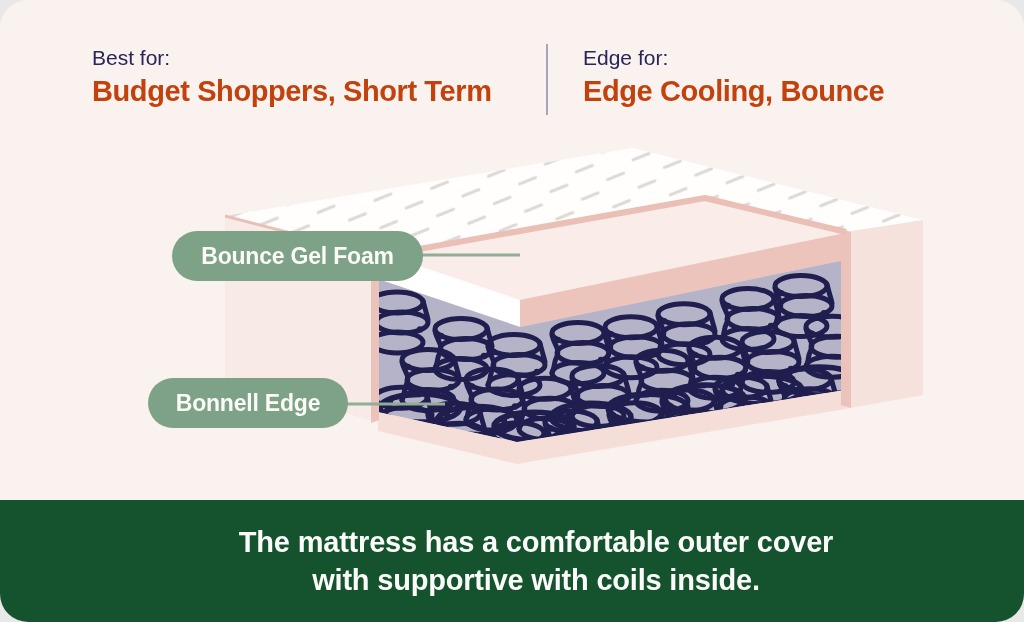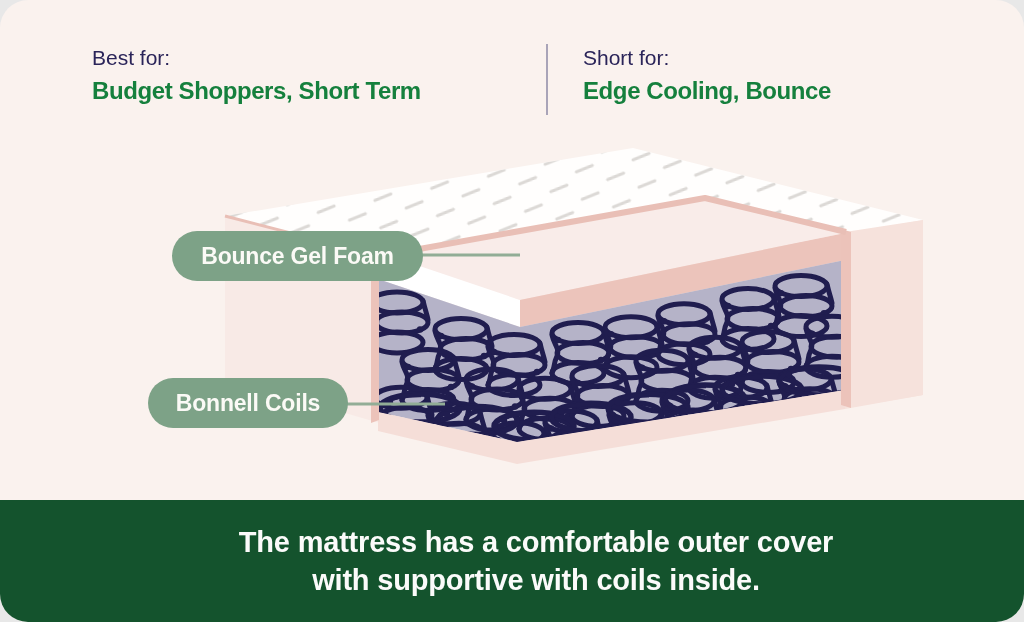--- a/index.html
+++ b/index.html
@@ -5,21 +5,21 @@
   html,body{margin:0;padding:0;background:#e8e8e8;}
   .stage{
     position:relative;width:1024px;height:622px;overflow:hidden;
     background:#faf2ee;font-family:Liberation Sans, sans-serif;border-radius:28px;
   }
   
   .hdr-block{position:absolute;top:45px;}
   .hdr-block.left{left:92px;}
   .hdr-block.right{left:583px;}
   .hdr-label{font-size:21px;color:#2a2459;letter-spacing:0;line-height:26px;}
-  .hdr-value{font-size:24px;font-weight:700;color:#15803d;letter-spacing:-0.4px;line-height:36px;margin-top:2px;}
+  .hdr-value{font-size:29px;font-weight:700;color:#c2410c;letter-spacing:-0.4px;line-height:36px;margin-top:2px;}
   .hdr-divider{position:absolute;left:546px;top:44px;width:2px;height:71px;background:#8d89a6;opacity:.75;}
   
   .art{position:absolute;left:0;top:0;width:1024px;height:622px;}
   
   .pill{
     position:absolute;height:50px;border-radius:26px;background:#7da287;
     color:#fbfaf6;font-weight:700;font-size:23px;letter-spacing:-0.2px;
     display:flex;align-items:center;justify-content:center;
     box-sizing:border-box;
   }
@@ -36,21 +36,21 @@
 <body>
 
 <div class="stage">
 
   <div class="hdr-block left">
     <div class="hdr-label">Best for:</div>
     <div class="hdr-value">Budget Shoppers, Short Term</div>
   </div>
   <div class="hdr-divider"></div>
   <div class="hdr-block right">
-    <div class="hdr-label">Short for:</div>
+    <div class="hdr-label">Edge for:</div>
     <div class="hdr-value">Edge Cooling, Bounce</div>
   </div>
 
   <svg class="art" viewBox="0 0 1024 622">
     <defs>
       <pattern id="quilt" width="58" height="28" patternUnits="userSpaceOnUse" patternTransform="rotate(-12)">
         <path d="M6,8 l17,-3" stroke="#dcd9d6" stroke-width="3" stroke-linecap="round" fill="none"></path>
         <path d="M35,22 l17,-3" stroke="#dcd9d6" stroke-width="3" stroke-linecap="round" fill="none"></path>
       </pattern>
       <clipPath id="coilclip">
@@ -131,21 +131,21 @@
     <path d="M225,216 L380,256" fill="none" stroke="#e9bfb6" stroke-width="3"></path>
 
     <line x1="421" y1="255" x2="520" y2="255" stroke="#92ad96" stroke-width="3"></line>
     <line x1="346" y1="404" x2="445" y2="404" stroke="#92ad96" stroke-width="3"></line>
   </svg>
 
   <div class="pill cooling">
     <span>Bounce Gel Foam</span>
   </div>
   <div class="pill bonnell">
-    <span>Bonnell Coils</span>
+    <span>Bonnell Edge</span>
   </div>
 
   <div class="footer">
     <div class="line">The mattress has a comfortable outer cover</div>
     <div class="line">with supportive with coils inside.</div>
   </div>
 
 </div>
 
 </body></html>

